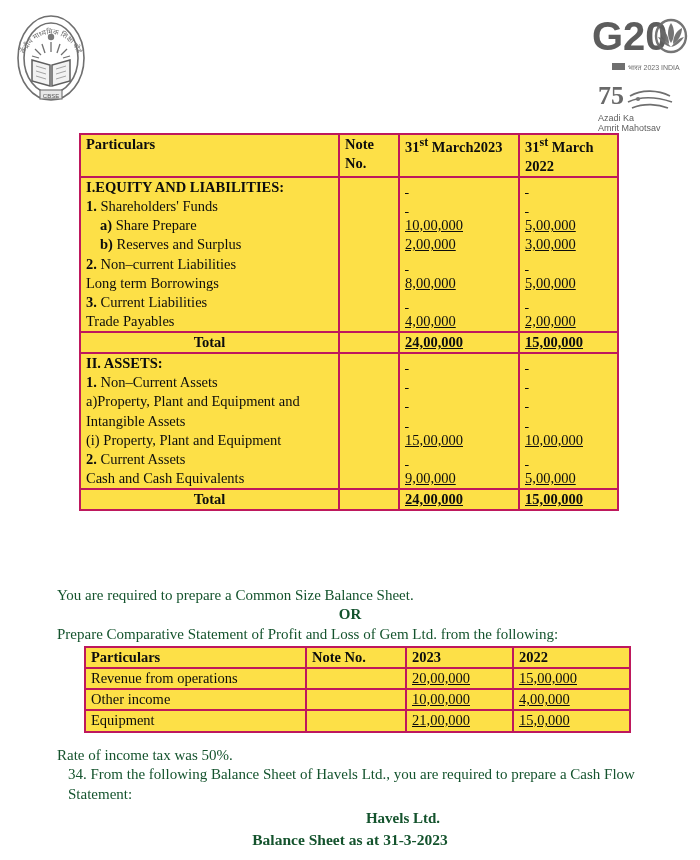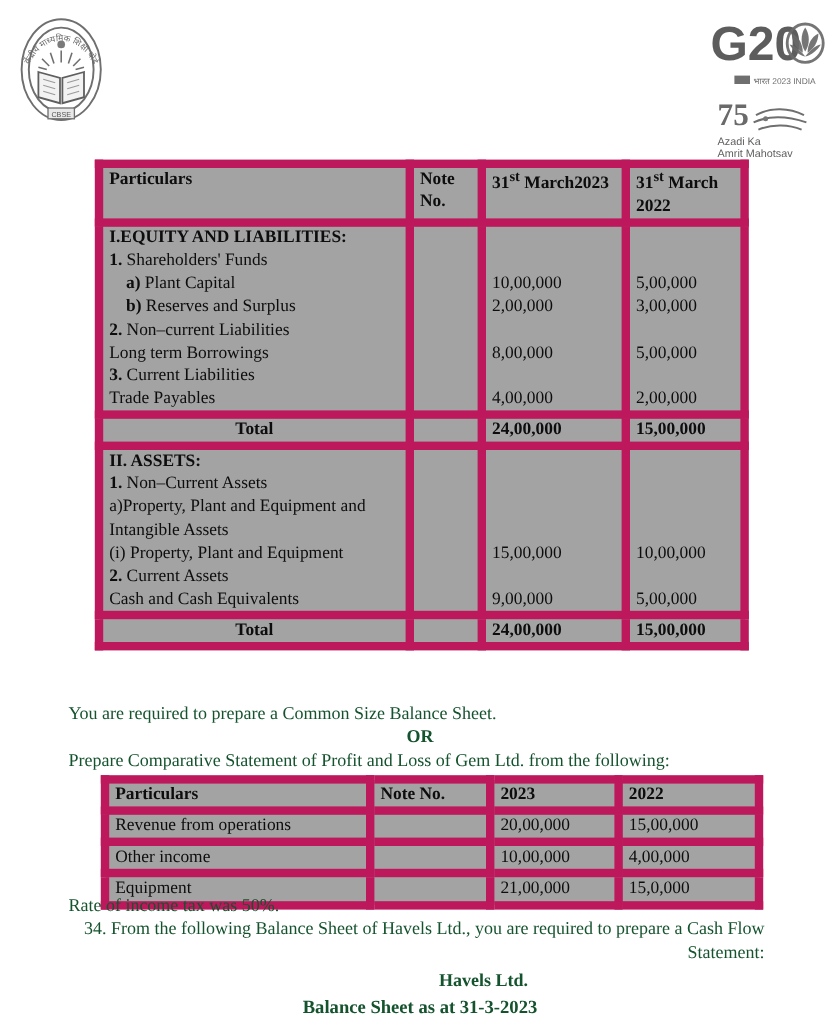--- a/index.html
+++ b/index.html
@@ -43,29 +43,29 @@
     display: block;
     margin: 2px auto 0 auto;
   }
   table.fin {
     border-collapse: collapse;
     table-layout: fixed;
     font-size: 14.5px;
     color: #0d0d0d;
   }
   table.fin td {
-    border: 7px solid #be185d;
+    border: 2px solid #be185d;
     padding: 0px 5px;
     vertical-align: top;
     line-height: 1.32;
-    background: #a3a3a3;
+    background: #fde047;
   }
   .bold { font-weight: bold; }
   .ctr { text-align: center; }
-  .numcell { white-space: nowrap; }
+  .numcell { white-space: nowrap; text-decoration: underline; }
 
   
   .table1-wrap {
     position: absolute;
     left: 79px;
     top: 133px;
     width: 538px;
   }
   .table1-wrap table.fin { width: 538px; }
 
@@ -87,21 +87,21 @@
     position: absolute;
     font-size: 15px;
     line-height: 1.36;
     color: #14532d;
     font-family: "Liberation Serif", "DejaVu Serif", serif;
   }
   .p-common   { left: 57px; top: 585px; width: 600px; }
   .p-or       { left: 0;    top: 604px; width: 700px; text-align: center; font-weight: bold; }
   .p-prepare  { left: 57px; top: 624px; width: 600px; }
   .p-rate     { left: 57px; top: 745px; width: 600px; }
-  .p-q34      { left: 57px; top: 764px; width: 580px; text-align: right; }
+  .p-q34      { left: 68px; top: 764px; width: 580px; }
   .p-havels   { left: 12px;    top: 808px; width: 700px; text-align: center; font-weight: bold; margin-left: 41px; }
   .p-bsheet   { left: 0;    top: 829px; width: 700px; text-align: center; font-weight: bold; font-size: 15.5px; }
 </style>
 </head>
 <body>
 
 <div class="header">
 
   <div class="cbse-emblem">
     <svg width="86" height="112" viewBox="0 0 86 112">
@@ -203,21 +203,21 @@
         <td class="hdr-cell">
           <div><span>31</span><sup>st</sup><span> March</span></div>
           <div>2022</div>
         </td>
       </tr>
 
       <tr>
         <td>
           <div class="bold">I.EQUITY AND LIABILITIES:</div>
           <div><b>1.</b><span> Shareholders' Funds</span></div>
-          <div><span class="indent1"><b>a)</b><span> Plant Capital</span></span></div>
+          <div><span class="indent1"><b>a)</b><span> Share Prepare</span></span></div>
           <div><span class="indent1"><b>b)</b><span> Reserves and Surplus</span></span></div>
           <div><b>2.</b><span> Non–current Liabilities</span></div>
           <div>Long term Borrowings</div>
           <div><b>3.</b><span> Current Liabilities</span></div>
           <div>Trade Payables</div>
         </td>
         <td>&nbsp;</td>
         <td class="numcell">
           <div>&nbsp;</div>
           <div>&nbsp;</div>

